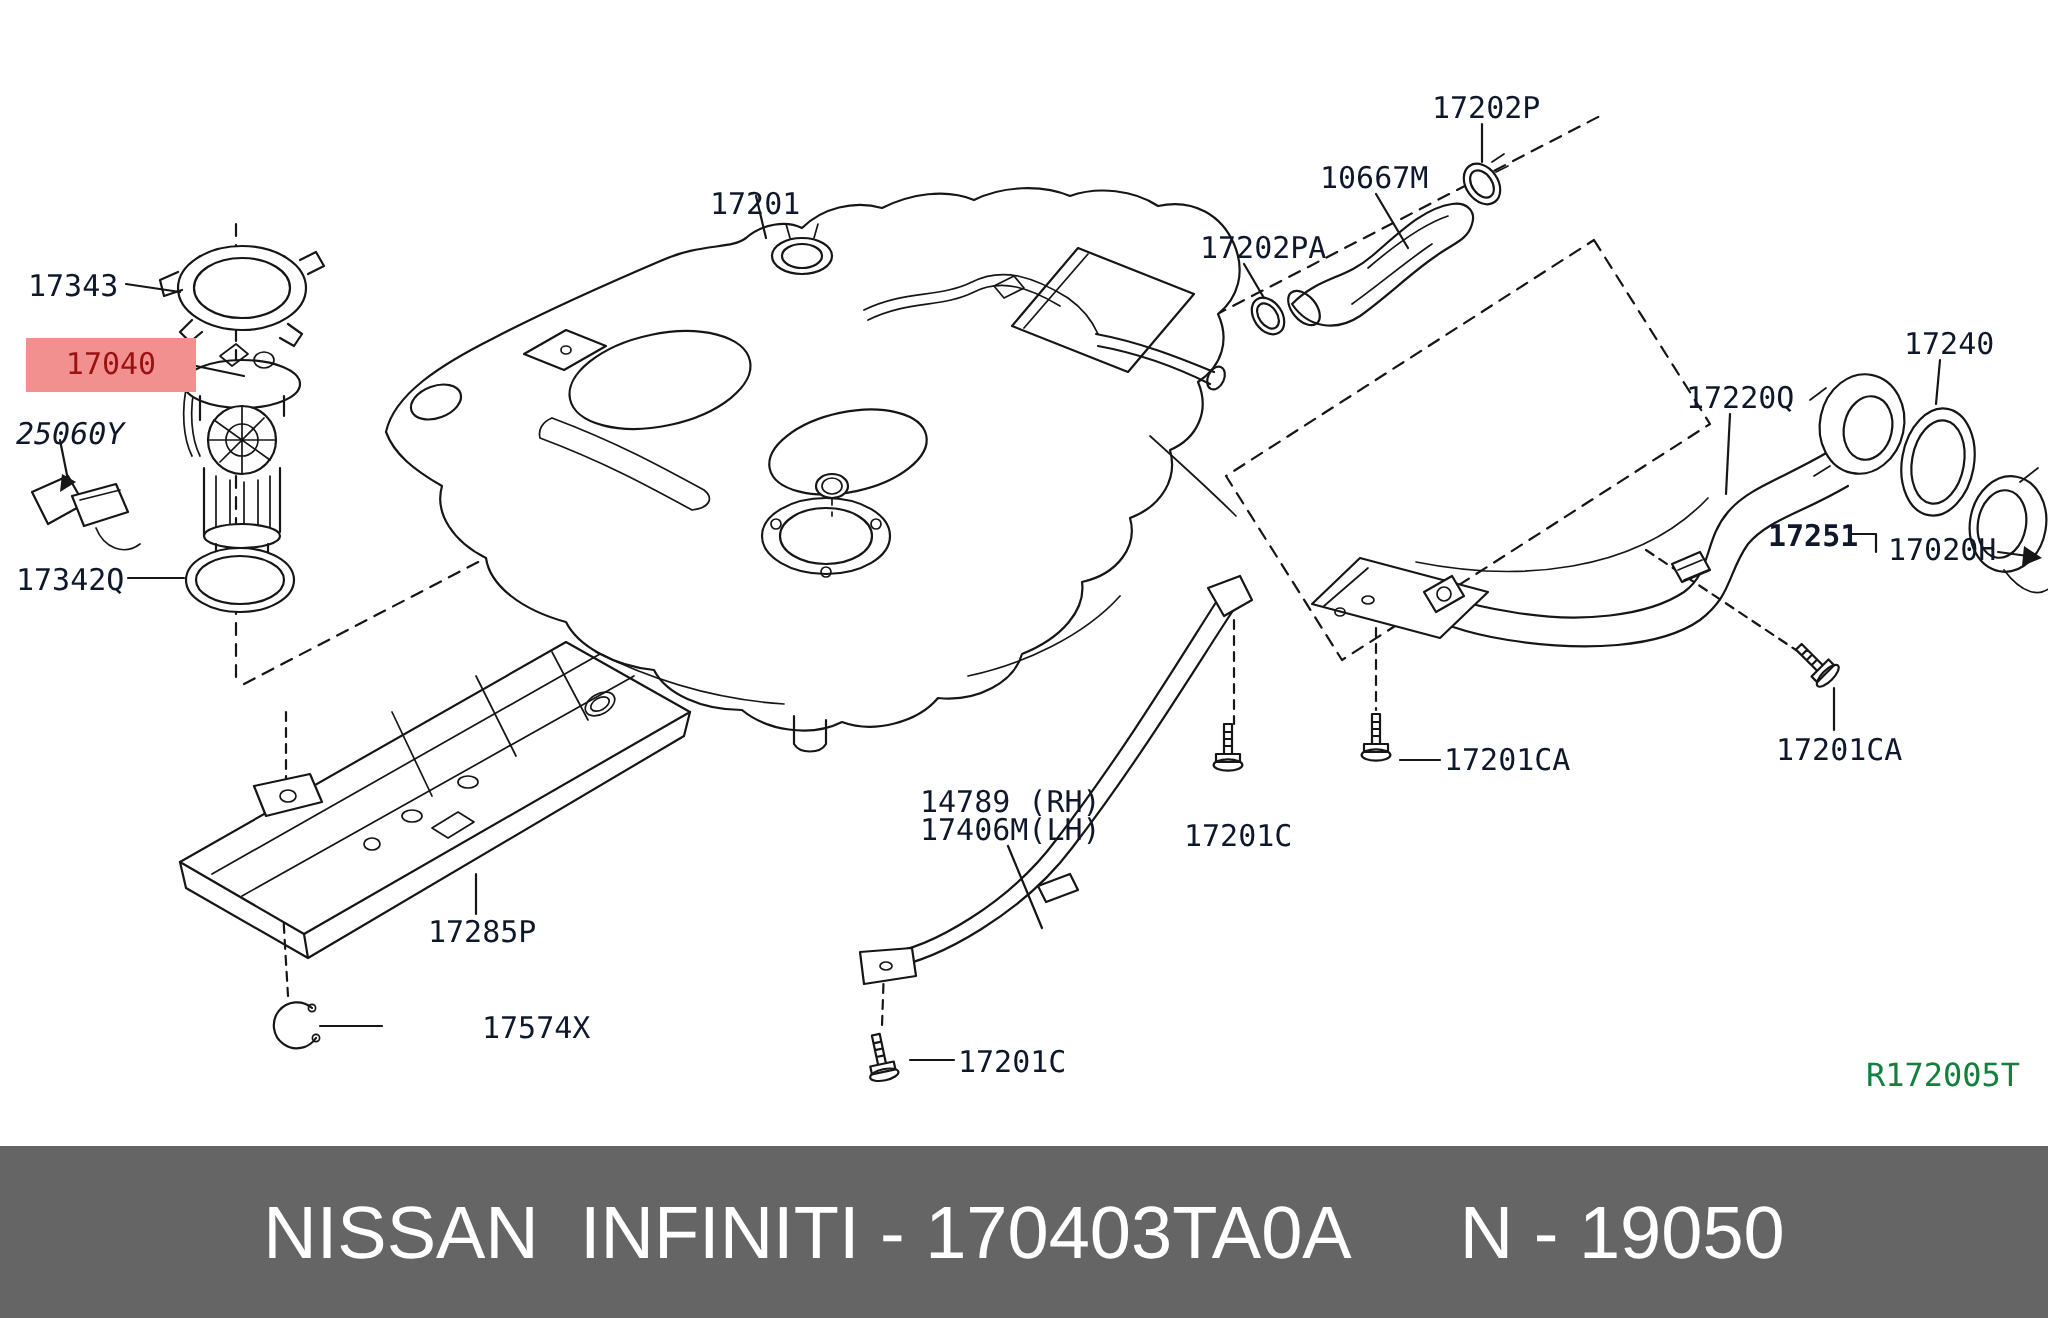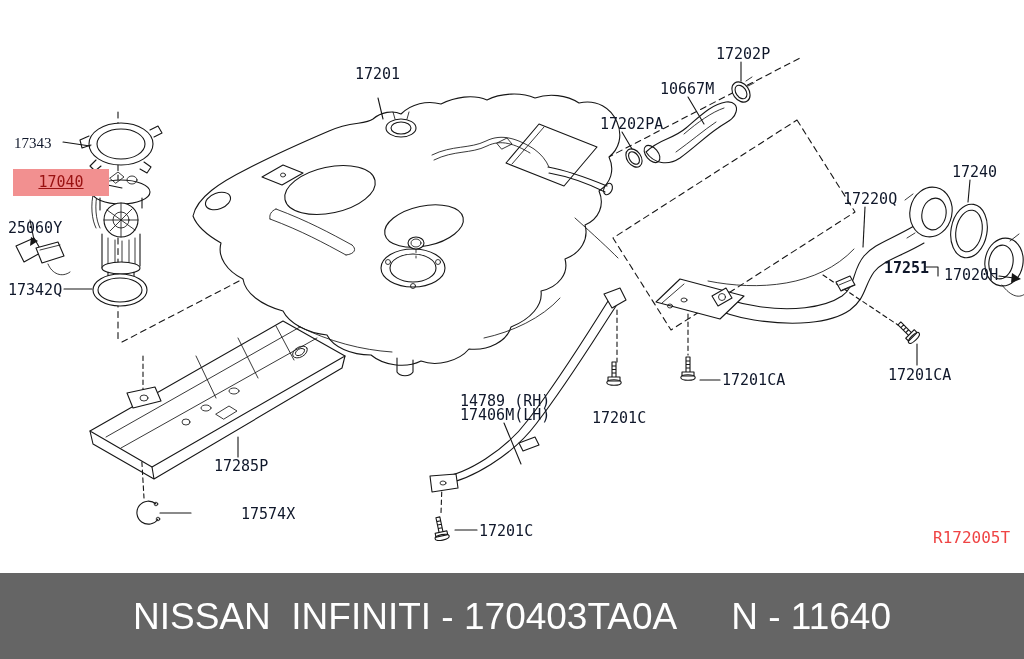--- a/index.html
+++ b/index.html
@@ -8,23 +8,23 @@
   .diagram{position:absolute;left:0;top:0;width:1024px;height:557px;background:#fff;}
   .diagram svg{position:absolute;left:0;top:0;}
   svg *{fill:none;stroke:#161616;stroke-width:1.1;stroke-linecap:round;stroke-linejoin:round;}
   svg .fillw{fill:#ffffff;}
   svg .thin{stroke-width:.85;}
   svg .dash{stroke-dasharray:6 4.5;}
   svg .dash2{stroke-dasharray:4.5 3.5;}
   svg .blk{fill:#161616;stroke:none;}
   .labels{position:absolute;left:0;top:0;width:100%;height:100%;}
   .plabel{position:absolute;font:15px "DejaVu Sans Mono",monospace;color:#0f172a;line-height:1;white-space:pre;letter-spacing:0;}
-  .plabel.hl{width:96px;height:27px;display:flex;align-items:center;justify-content:center;
-     background:var(--hl-bg,#f29090);color:var(--hl-fg,#991111);text-decoration:underline;}
-  .ref{position:absolute;left:933px;top:530px;font:16px "DejaVu Sans Mono",monospace;color:#ef4444;line-height:1;}
+  .plabel.hl{width:85px;height:27px;display:flex;align-items:center;justify-content:center;
+     background:var(--hl-bg,#f29090);color:var(--hl-fg,#991111);}
+  .ref{position:absolute;left:933px;top:530px;font:16px "DejaVu Sans Mono",monospace;color:#15803d;line-height:1;}
   .footer{position:absolute;left:0;top:573px;width:1024px;height:87px;background:var(--footer-bg,#656565);
      display:flex;align-items:center;justify-content:center;gap:54px;
      font-family:"Liberation Sans",sans-serif;font-size:37px;color:var(--footer-fg,#fff);}
   .footer span{white-space:pre;}
 </style>
 </head>
 <body>
 
 <div class="stage">
   <div class="diagram">
@@ -233,25 +233,25 @@
         <path d="M917,344 L917,365"></path>
         <path d="M700,380 L720,380"></path>
         <path d="M504,423 L521,464"></path>
         <path d="M238,437 L238,457"></path>
         <path d="M160,513 L191,513"></path>
         <path d="M455,530 L477,530"></path>
       </g>
     </svg>
 
     <div class="labels" id="labels">
-        <div class="plabel" style="left: 14px; top: 136px; font-family: Liberation Serif, serif;">17343</div>
+        <div class="plabel" style="left: 14px; top: 136px;">17343</div>
         <div class="plabel hl" style="left: 13px; top: 169px;">17040</div>
-        <div class="plabel" style="left: 8px; top: 221px;">25060Y</div>
+        <div class="plabel" style="left: 8px; top: 210px; font-style: italic;">25060Y</div>
         <div class="plabel" style="left: 8px; top: 283px;">17342Q</div>
-        <div class="plabel" style="left: 355px; top: 67px; text-align: center;">17201</div>
+        <div class="plabel" style="left: 355px; top: 95px; text-align: center;">17201</div>
         <div class="plabel" style="left: 716px; top: 47px;">17202P</div>
         <div class="plabel" style="left: 660px; top: 82px;">10667M</div>
         <div class="plabel" style="left: 600px; top: 117px;">17202PA</div>
         <div class="plabel" style="left: 843px; top: 192px;">17220Q</div>
         <div class="plabel" style="left: 952px; top: 165px;">17240</div>
         <div class="plabel" style="left: 884px; top: 261px; font-weight: bold;">17251</div>
         <div class="plabel" style="left: 944px; top: 268px;">17020H</div>
         <div class="plabel" style="left: 888px; top: 368px;">17201CA</div>
         <div class="plabel" style="left: 722px; top: 373px;">17201CA</div>
         <div class="plabel" style="left: 460px; top: 394px;">14789 (RH)</div>
@@ -260,15 +260,15 @@
         <div class="plabel" style="left: 214px; top: 459px;">17285P</div>
         <div class="plabel" style="left: 193px; top: 507px; margin-left: 48px;">17574X</div>
         <div class="plabel" style="left: 479px; top: 524px;">17201C</div>
       </div>
 
     <div class="ref">R172005T</div>
   </div>
 
   <div class="footer">
     <span>NISSAN  INFINITI - 170403TA0A</span>
-    <span>N - 11640</span>
+    <span>N - 19050</span>
   </div>
 </div>
 
 </body></html>

